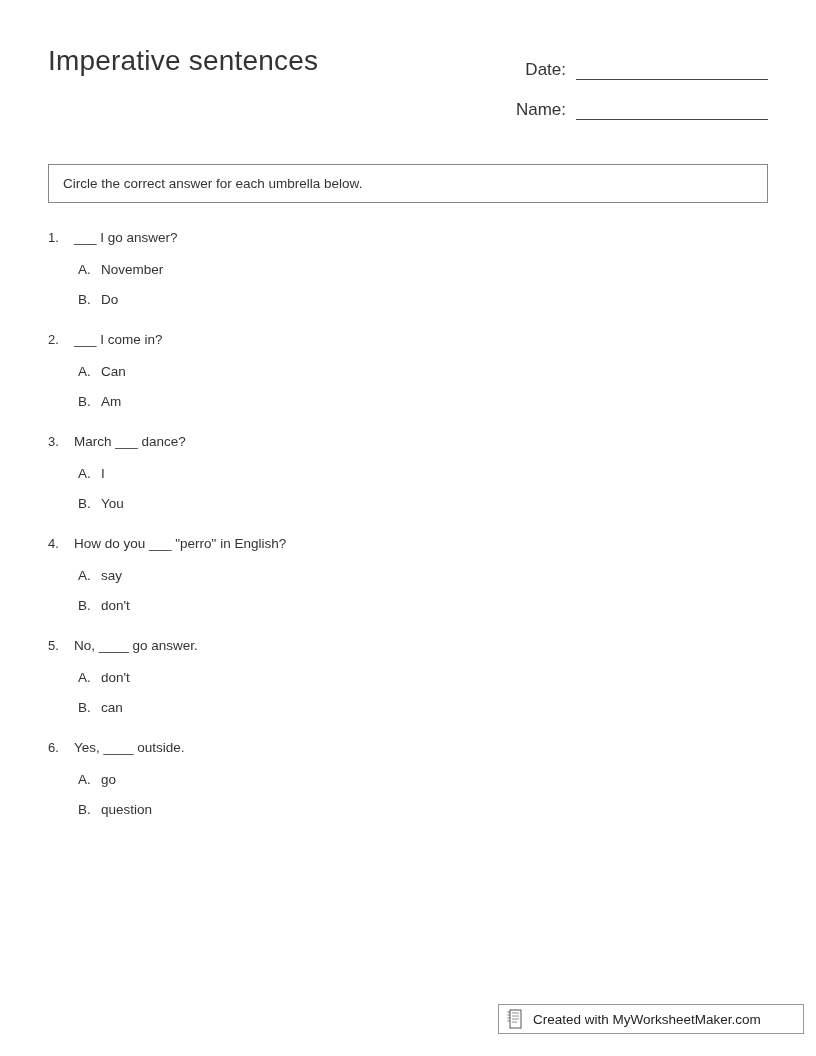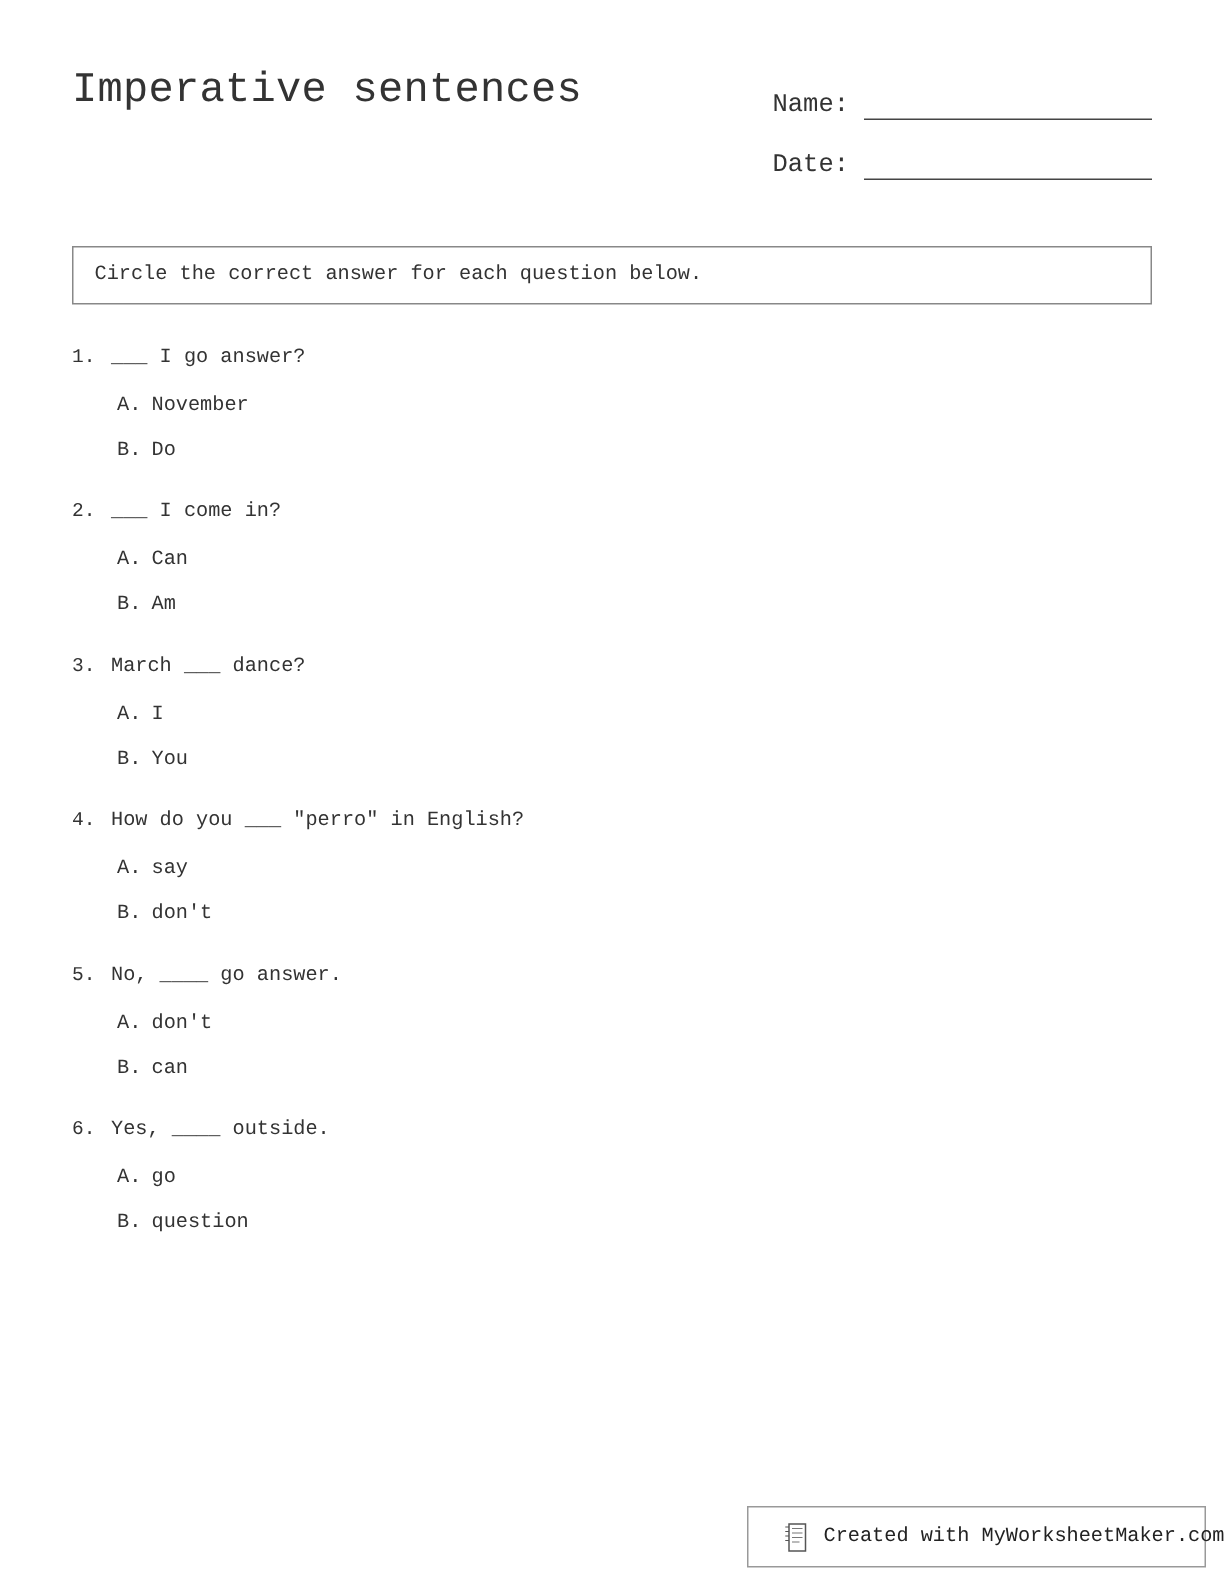--- a/index.html
+++ b/index.html
@@ -14,21 +14,20 @@
     color: #222222;
     position: relative;
     overflow: hidden;
   }
   .page {
     position: relative;
     width: 816px;
     height: 1056px;
     box-sizing: border-box;
     padding: 0;
-    font-family: Liberation Mono, monospace;
   }
 
   
   .header {
     position: absolute;
     top: 44px;
     left: 48px;
     right: 48px;
     height: 80px;
   }
@@ -125,27 +124,27 @@
   .ctext {
     flex: 1 1 auto;
   }
 
   
   .footer-badge {
     position: absolute;
     left: 498px;
     top: 1004px;
     width: 306px;
-    height: 41px;
+    height: 30px;
     box-sizing: border-box;
     border: 1px solid #999999;
     background: #ffffff;
     display: flex;
     align-items: center;
-    padding-left: 24px;
+    padding-left: 8px;
   }
   .badge-icon {
     width: 18px;
     height: 20px;
     flex: 0 0 18px;
     margin-right: 8px;
     position: relative;
   }
   .badge-text {
     font-size: 13.5px;
@@ -156,31 +155,31 @@
 </head>
 <body>
 
 <div class="page">
 
   <div class="header">
     <div class="title">Imperative sentences</div>
 
     <div class="namedate">
       <div class="fieldrow">
+        <span class="fieldlabel">Date:</span>
+        <span class="fieldline"></span>
+      </div>
+      <div class="fieldrow">
         <span class="fieldlabel">Name:</span>
         <span class="fieldline"></span>
       </div>
-      <div class="fieldrow">
-        <span class="fieldlabel">Date:</span>
-        <span class="fieldline"></span>
-      </div>
     </div>
   </div>
 
-  <div class="instructions">Circle the correct answer for each question below.</div>
+  <div class="instructions">Circle the correct answer for each umbrella below.</div>
 
   <div class="questions">
 
     <div class="qblock">
       <div class="qline">
         <span class="qnum">1.</span>
         <span class="qtext">___ I go answer?</span>
       </div>
       <div class="choices">
         <div class="choice">

